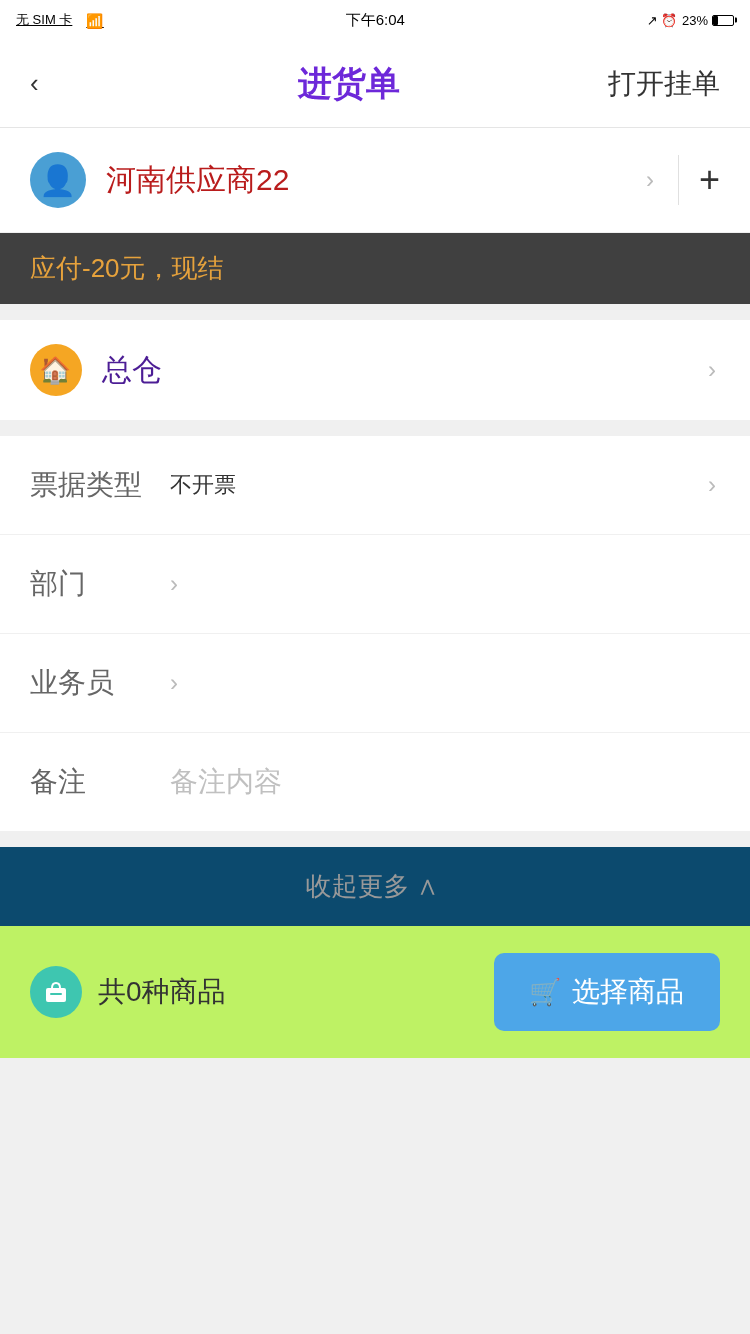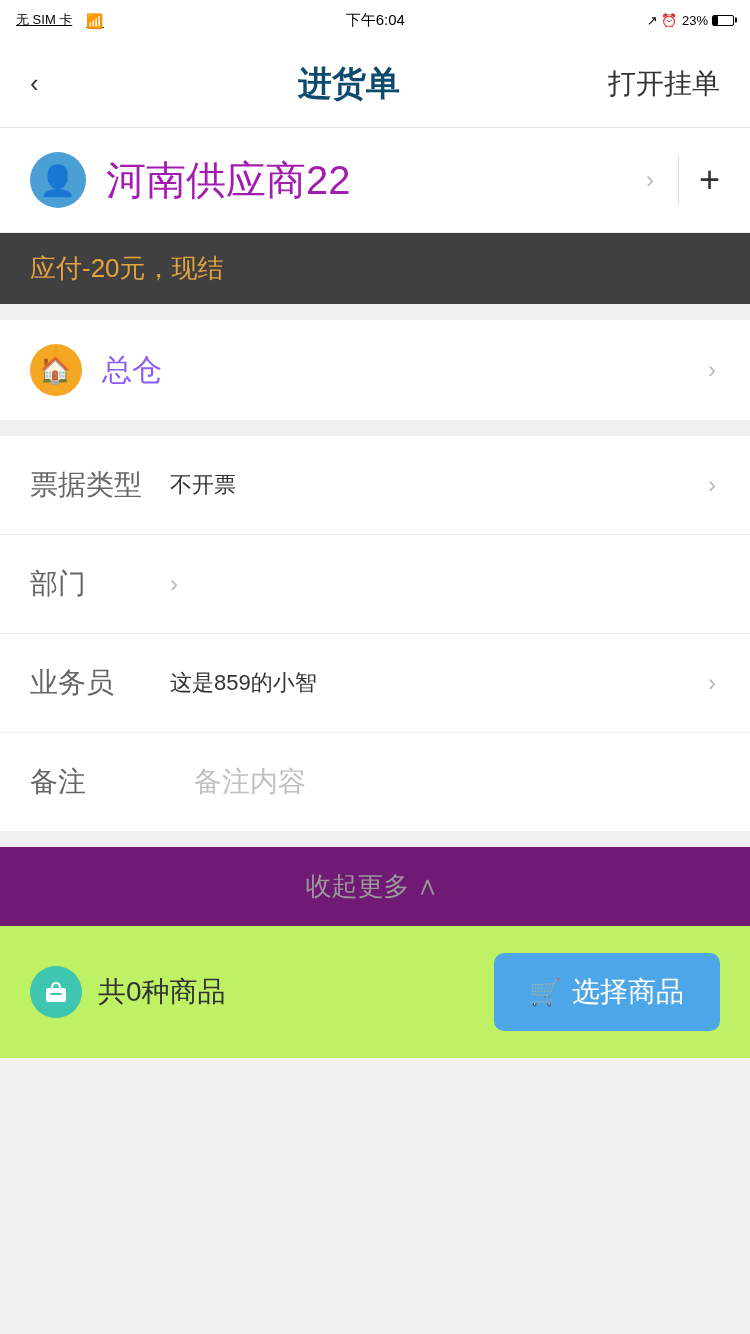--- a/index.html
+++ b/index.html
@@ -66,21 +66,21 @@
     }
     .nav-back {
       font-size: 26px;
       color: #333;
       cursor: pointer;
       width: 60px;
     }
     .nav-title {
       font-size: 34px;
       font-weight: 600;
-      color: #0c4a6e;
+      color: #6d28d9;
     }
     .nav-action {
       font-size: 28px;
       color: #333;
       cursor: pointer;
     }
 
     
     .content {
       background: #f0f0f0;
@@ -109,22 +109,22 @@
       justify-content: center;
       margin-right: 20px;
       flex-shrink: 0;
     }
     .avatar-icon {
       color: #fff;
       font-size: 30px;
     }
     .supplier-name {
       flex: 1;
-      font-size: 40px;
-      color: #a21caf;
+      font-size: 30px;
+      color: #b91c1c;
     }
     .chevron {
       color: #bbb;
       font-size: 24px;
       margin-right: 4px;
     }
     .divider-v {
       width: 1px;
       height: 50px;
       background: #e0e0e0;
@@ -161,55 +161,54 @@
       margin-right: 20px;
       flex-shrink: 0;
     }
     .warehouse-icon {
       color: #fff;
       font-size: 26px;
     }
     .warehouse-name {
       flex: 1;
       font-size: 30px;
-      color: #8b5cf6;
+      color: #4c1d95;
     }
 
     
     .form-row {
       display: flex;
       align-items: center;
       padding: 30px 30px;
       border-bottom: 1px solid #f0f0f0;
       background: #fff;
     }
     .form-row:last-child {
       border-bottom: none;
-      gap: 24px;
     }
     .form-label {
       font-size: 28px;
       color: #666;
       width: 140px;
       flex-shrink: 0;
     }
     .form-value {
       flex: 1;
       font-size: 22px;
       color: #333;
     }
     .form-placeholder {
       flex: 1;
       font-size: 28px;
       color: #c0c0c0;
     }
 
     
     .collapse-bar {
-      background: #701a75;
+      background: #0c4a6e;
       display: flex;
       align-items: center;
       justify-content: center;
       padding: 22px;
       cursor: pointer;
     }
     .collapse-text {
       font-size: 26px;
       color: #999;
       margin-right: 6px;
@@ -332,21 +331,20 @@
       <span class="chevron">›</span>
     </div>
 
     <div class="form-row">
       <span class="form-label">部门</span>
       <span class="chevron">›</span>
     </div>
 
     <div class="form-row">
       <span class="form-label">业务员</span>
-      <span class="form-value">这是859的小智</span>
       <span class="chevron">›</span>
     </div>
 
     <div class="form-row">
       <span class="form-label">备注</span>
       <span class="form-placeholder">备注内容</span>
     </div>
   </div>
 
   <div class="collapse-bar">

